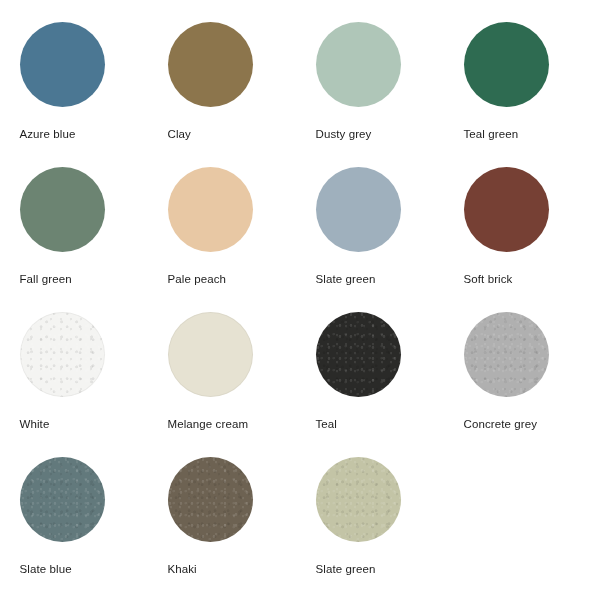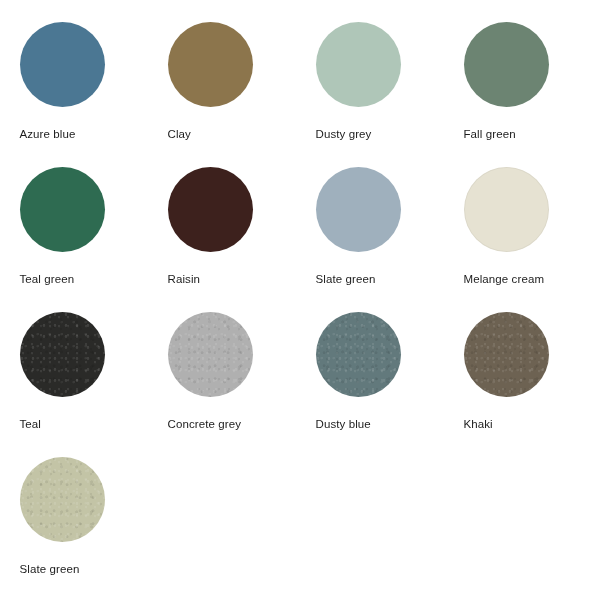--- a/index.html
+++ b/index.html
@@ -101,41 +101,53 @@
       <div class="swatch-label">Clay</div>
     </div>
     <div class="swatch-cell">
       <div class="swatch-disc-wrap">
         <div class="swatch-disc" style="background-color: rgb(175, 198, 184);"></div>
       </div>
       <div class="swatch-label">Dusty grey</div>
     </div>
     <div class="swatch-cell">
       <div class="swatch-disc-wrap">
+        <div class="swatch-disc" style="background-color: rgb(46, 107, 81);"></div>
+      </div>
+      <div class="swatch-label">Teal green</div>
+    </div>
+    <div class="swatch-cell">
+      <div class="swatch-disc-wrap">
         <div class="swatch-disc" style="background-color: rgb(108, 132, 114);"></div>
       </div>
       <div class="swatch-label">Fall green</div>
     </div>
     <div class="swatch-cell">
       <div class="swatch-disc-wrap">
-        <div class="swatch-disc" style="background-color: rgb(46, 107, 81);"></div>
+        <div class="swatch-disc" style="background-color: rgb(232, 200, 164);"></div>
       </div>
-      <div class="swatch-label">Teal green</div>
-    </div>
-    <div class="swatch-cell">
-      <div class="swatch-disc-wrap">
-        <div class="swatch-disc" style="background-color: rgb(61, 33, 29);"></div>
-      </div>
-      <div class="swatch-label">Raisin</div>
+      <div class="swatch-label">Pale peach</div>
     </div>
     <div class="swatch-cell">
       <div class="swatch-disc-wrap">
         <div class="swatch-disc" style="background-color: rgb(159, 176, 189);"></div>
       </div>
       <div class="swatch-label">Slate green</div>
+    </div>
+    <div class="swatch-cell">
+      <div class="swatch-disc-wrap">
+        <div class="swatch-disc" style="background-color: rgb(118, 64, 52);"></div>
+      </div>
+      <div class="swatch-label">Soft brick</div>
+    </div>
+    <div class="swatch-cell">
+      <div class="swatch-disc-wrap">
+        <div class="swatch-disc textured pale" style="background-color: rgb(244, 244, 242);"></div>
+      </div>
+      <div class="swatch-label">White</div>
     </div>
     <div class="swatch-cell">
       <div class="swatch-disc-wrap">
         <div class="swatch-disc pale" style="background-color: rgb(230, 226, 210);"></div>
       </div>
       <div class="swatch-label">Melange cream</div>
     </div>
     <div class="swatch-cell">
       <div class="swatch-disc-wrap">
         <div class="swatch-disc textured" style="background-color: rgb(42, 42, 40);"></div>
@@ -145,21 +157,21 @@
     <div class="swatch-cell">
       <div class="swatch-disc-wrap">
         <div class="swatch-disc textured" style="background-color: rgb(176, 176, 176);"></div>
       </div>
       <div class="swatch-label">Concrete grey</div>
     </div>
     <div class="swatch-cell">
       <div class="swatch-disc-wrap">
         <div class="swatch-disc textured" style="background-color: rgb(98, 121, 124);"></div>
       </div>
-      <div class="swatch-label">Dusty blue</div>
+      <div class="swatch-label">Slate blue</div>
     </div>
     <div class="swatch-cell">
       <div class="swatch-disc-wrap">
         <div class="swatch-disc textured" style="background-color: rgb(109, 98, 82);"></div>
       </div>
       <div class="swatch-label">Khaki</div>
     </div>
     <div class="swatch-cell">
       <div class="swatch-disc-wrap">
         <div class="swatch-disc textured" style="background-color: rgb(195, 196, 166);"></div>

